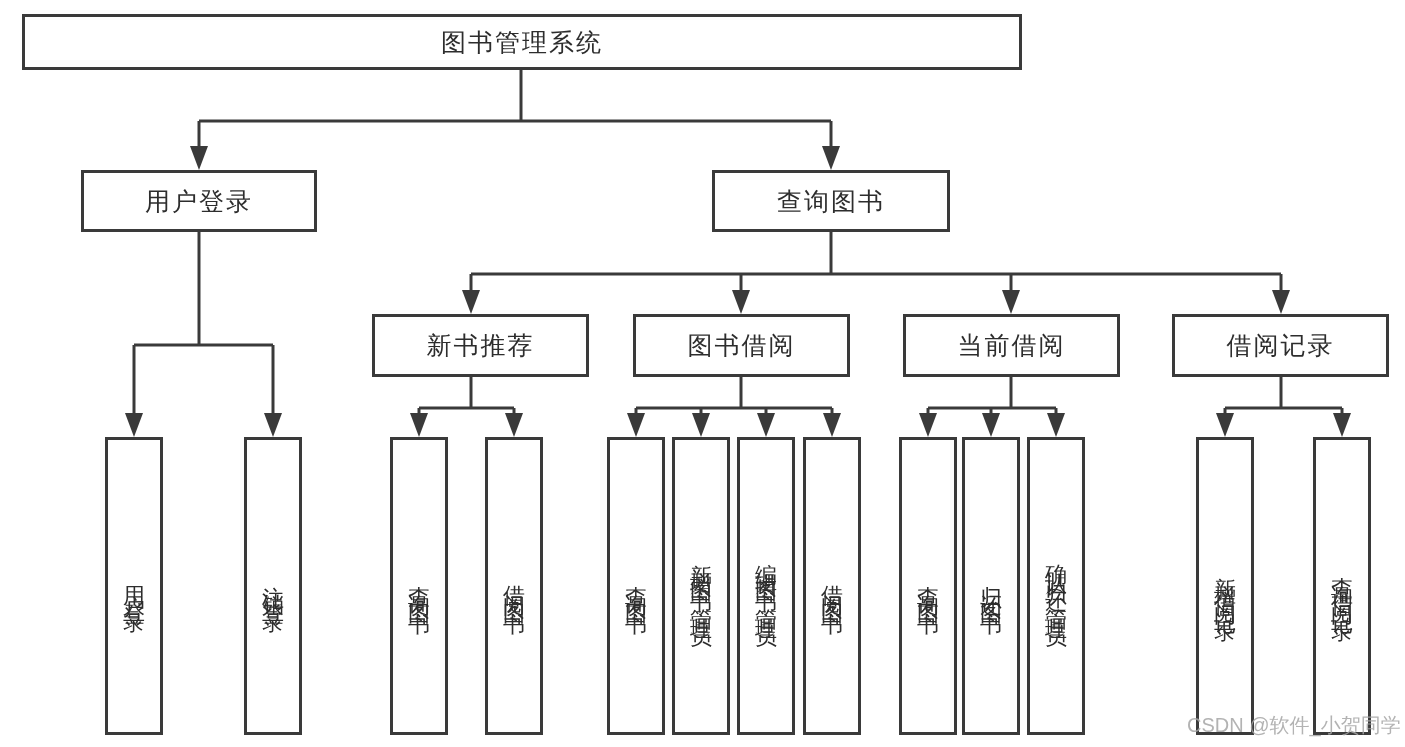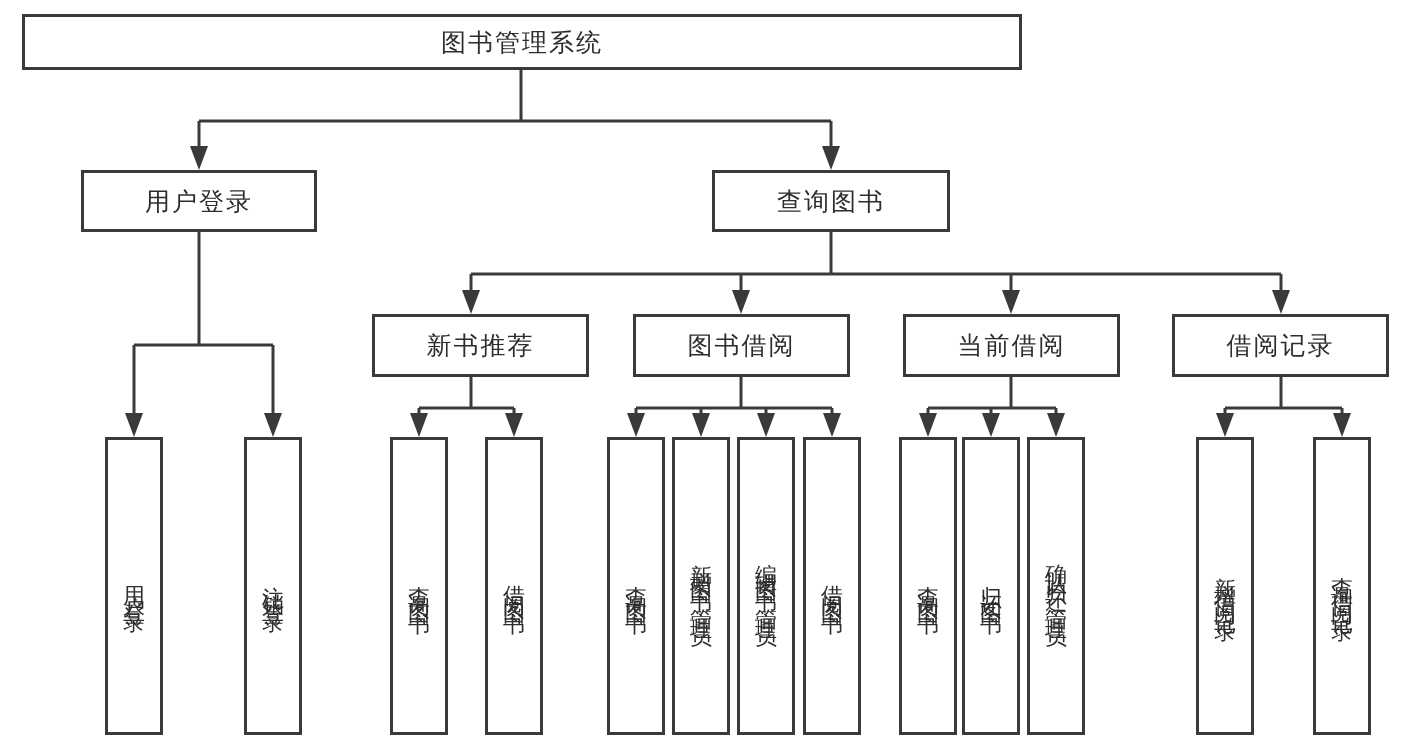--- a/index.html
+++ b/index.html
@@ -174,14 +174,15 @@
     <span class="v-label">确认归还（管理员）</span>
   </div>
 
   <div class="node leaf" style="left:1196px; top:437px; width:58px; height:298px;">
     <span class="v-label">新增借阅记录</span>
   </div>
   <div class="node leaf" style="left:1313px; top:437px; width:58px; height:298px;">
     <span class="v-label">查询借阅记录</span>
   </div>
 
+  <div class="watermark">CSDN @软件_小贺同学</div>
 
 </div>
 
 </body></html>

